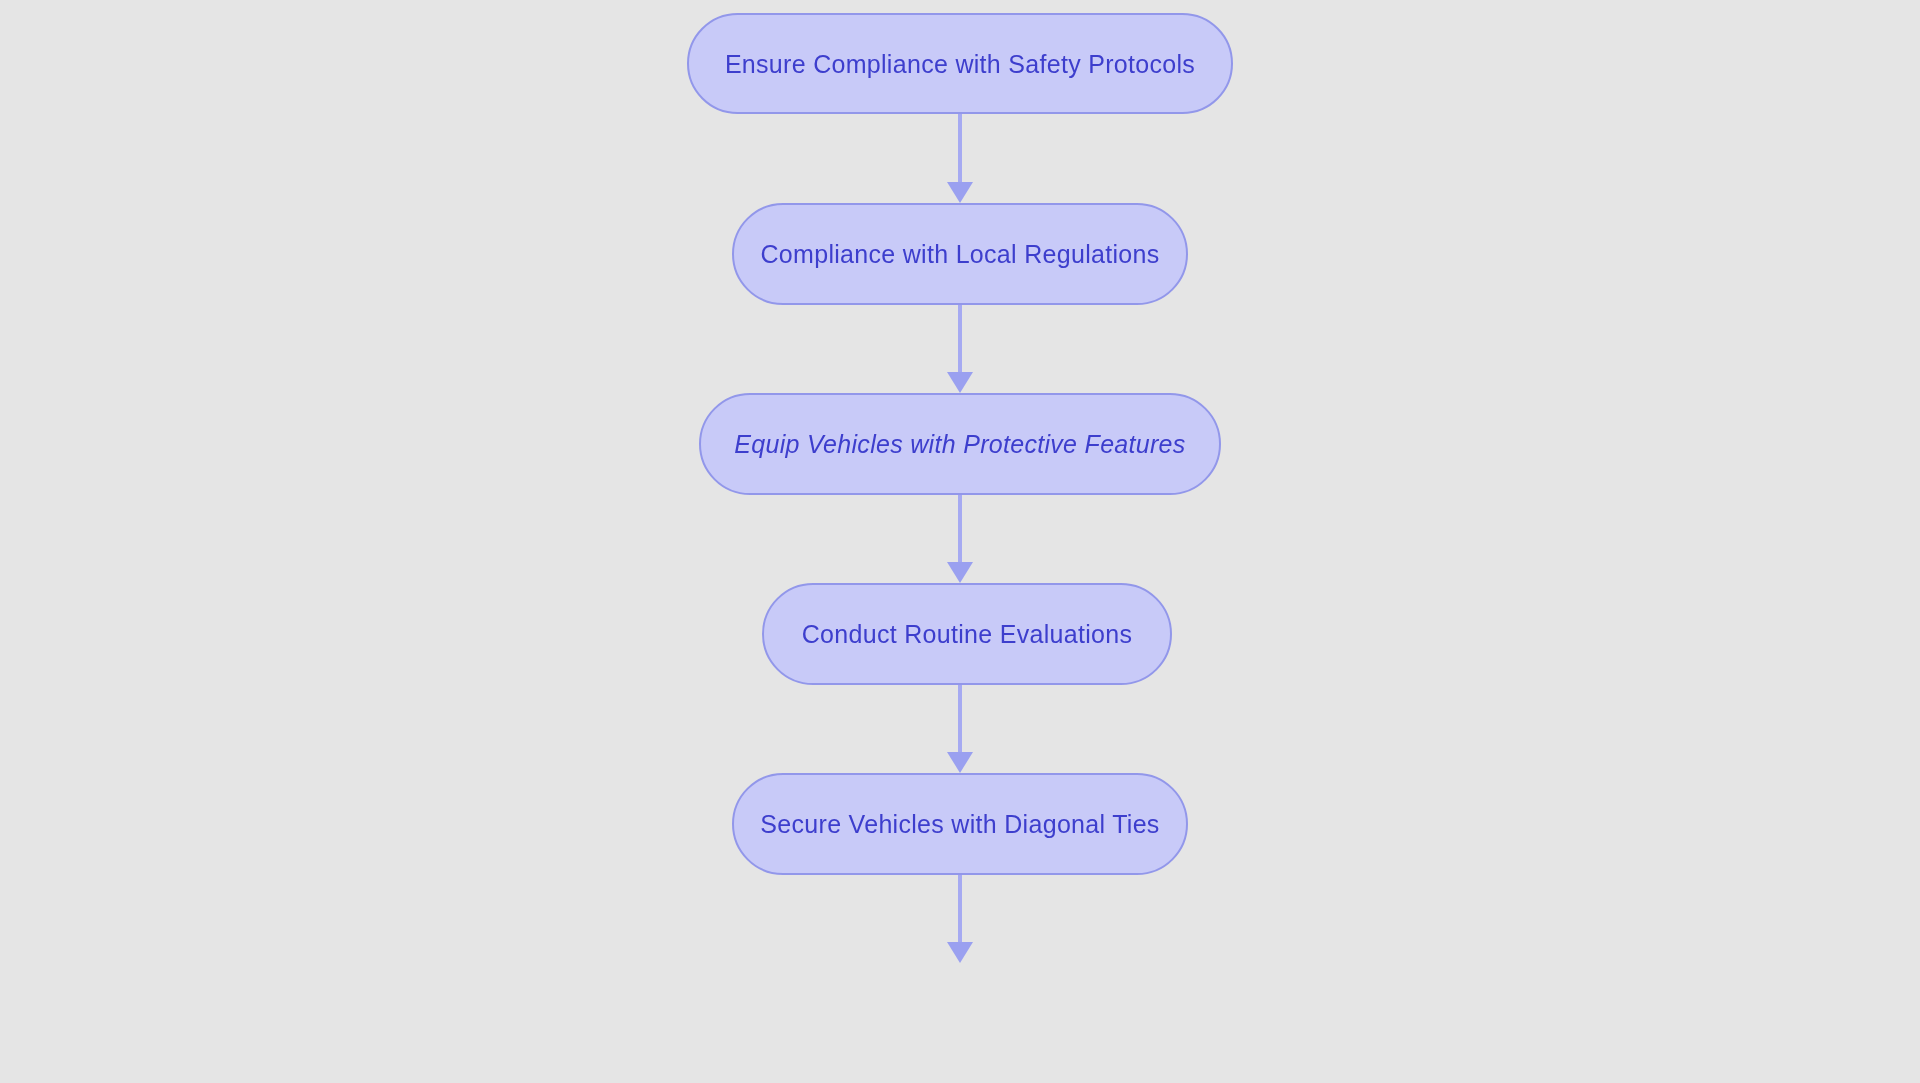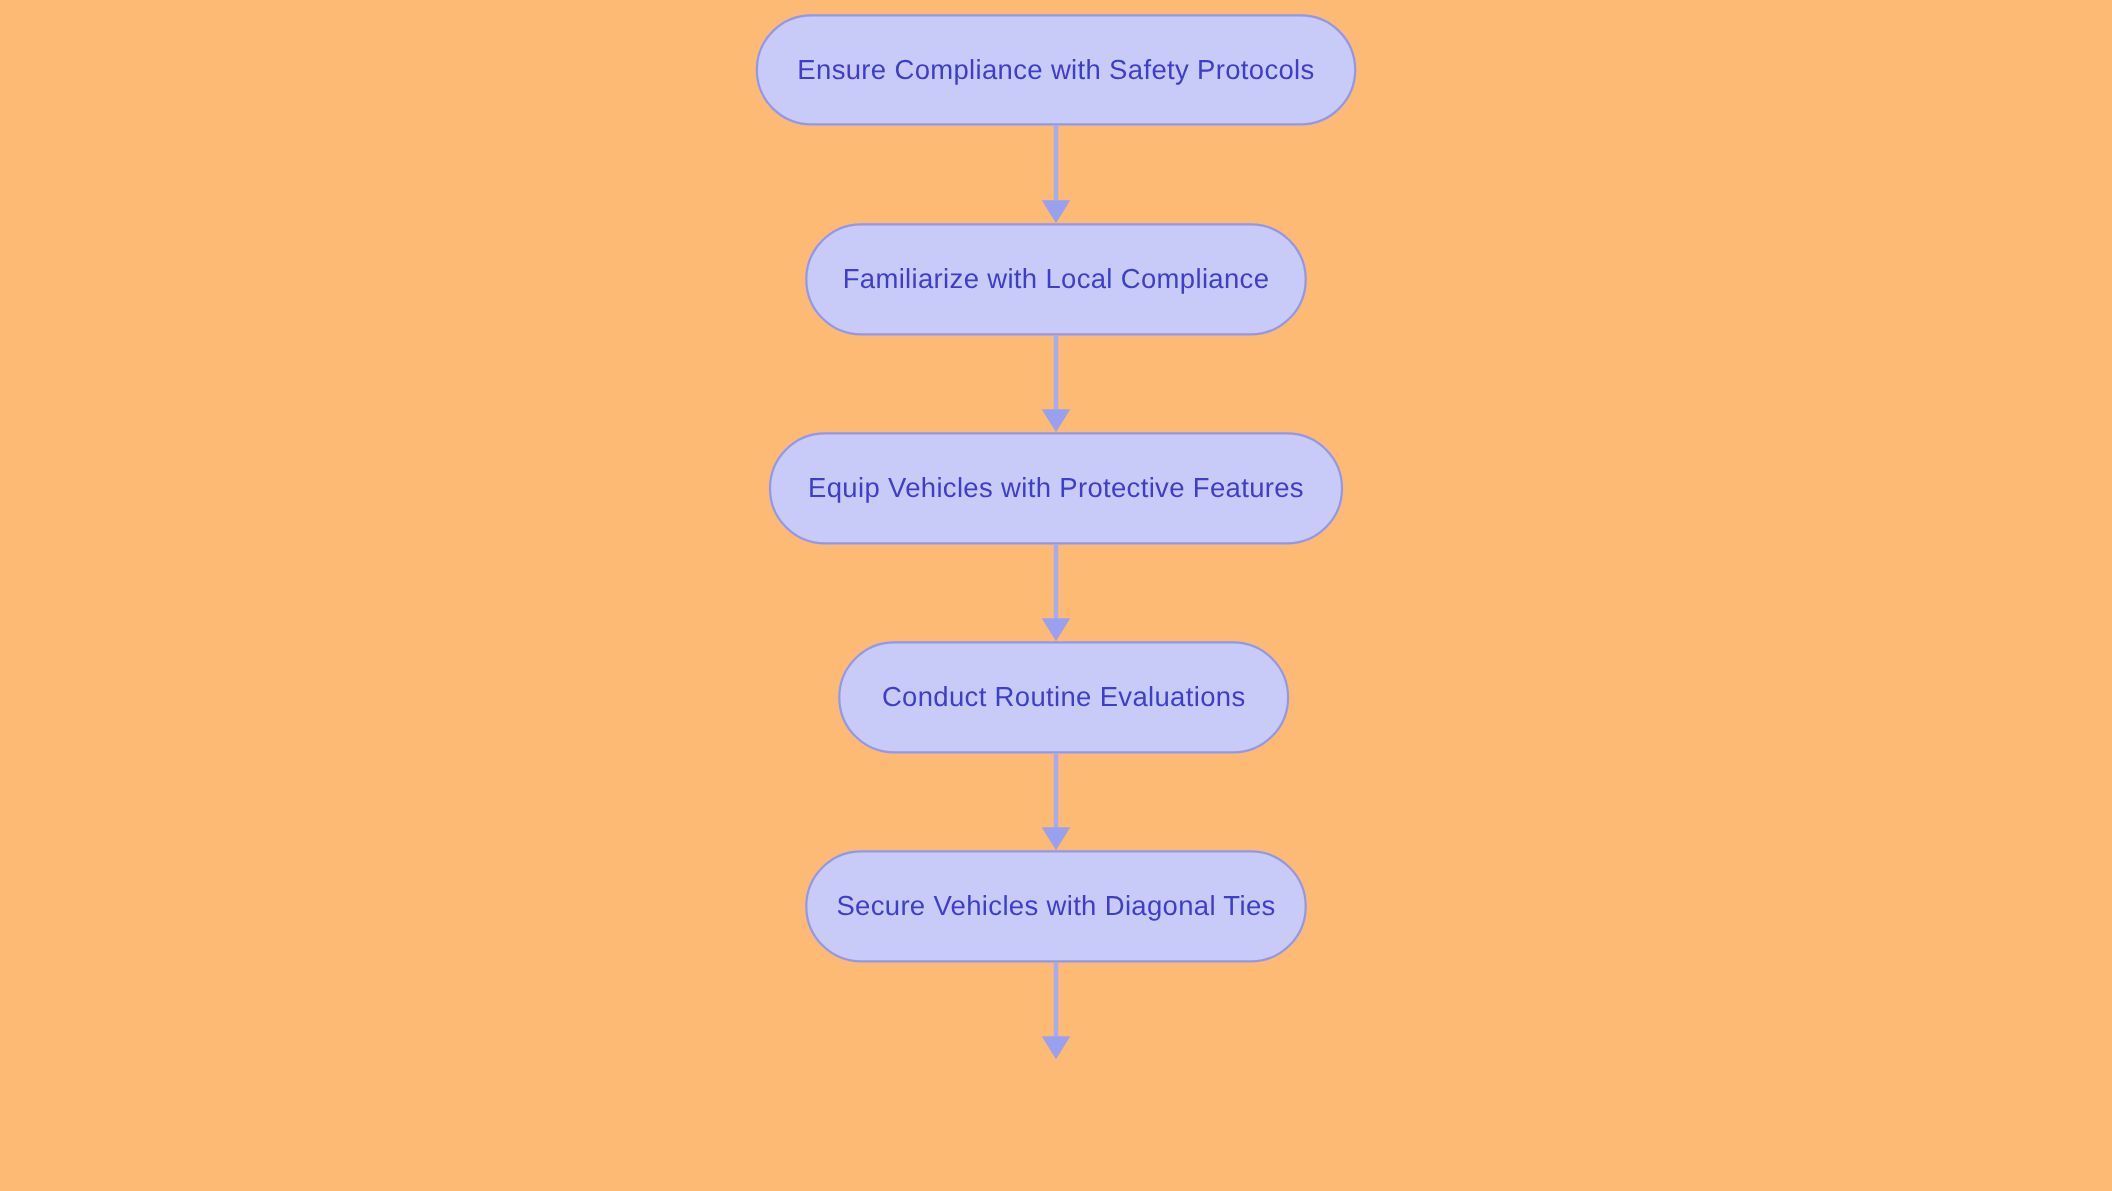--- a/index.html
+++ b/index.html
@@ -5,21 +5,21 @@
   html, body {
     margin: 0;
     padding: 0;
     background: #ffffff;
     font-family: "Liberation Sans", "DejaVu Sans", sans-serif;
   }
   .canvas {
     position: relative;
     width: 1920px;
     height: 1083px;
-    background: #fdba74;
+    background: #e5e5e5;
     overflow: hidden;
   }
   .node {
     position: absolute;
     box-sizing: border-box;
     background: #c8caf8;
     border: 2px solid #9297ea;
     border-radius: 52px;
     display: flex;
     align-items: center;
@@ -29,21 +29,21 @@
   .node .label {
     color: #3d3ecd;
     font-size: 25px;
     letter-spacing: 0.3px;
     line-height: 1.2;
     white-space: nowrap;
   }
   
   .n1 { left: 687px; top: 13px;  width: 546px; height: 101px; }
   .n2 { left: 732px; top: 203px; width: 456px; height: 102px; }
-  .n3 { left: 699px; top: 393px; width: 522px; height: 102px; }
+  .n3 { left: 699px; top: 393px; width: 522px; height: 102px; font-style: italic; }
   .n4 { left: 762px; top: 583px; width: 410px; height: 102px; }
   .n5 { left: 732px; top: 773px; width: 456px; height: 102px; }
   .n6 { left: 747px; top: 963px; width: 426px; height: 102px; }
 
   .arrow-stem {
     position: absolute;
     left: 958px;
     width: 4px;
     background: #a6aaf2;
   }
@@ -74,21 +74,21 @@
 <div class="canvas">
 
   <div class="node n1">
     <span class="label">Ensure Compliance with Safety Protocols</span>
   </div>
 
   <div class="arrow-stem a1"></div>
   <div class="arrow-head h1"></div>
 
   <div class="node n2">
-    <span class="label">Familiarize with Local Compliance</span>
+    <span class="label">Compliance with Local Regulations</span>
   </div>
 
   <div class="arrow-stem a2"></div>
   <div class="arrow-head h2"></div>
 
   <div class="node n3">
     <span class="label">Equip Vehicles with Protective Features</span>
   </div>
 
   <div class="arrow-stem a3"></div>

